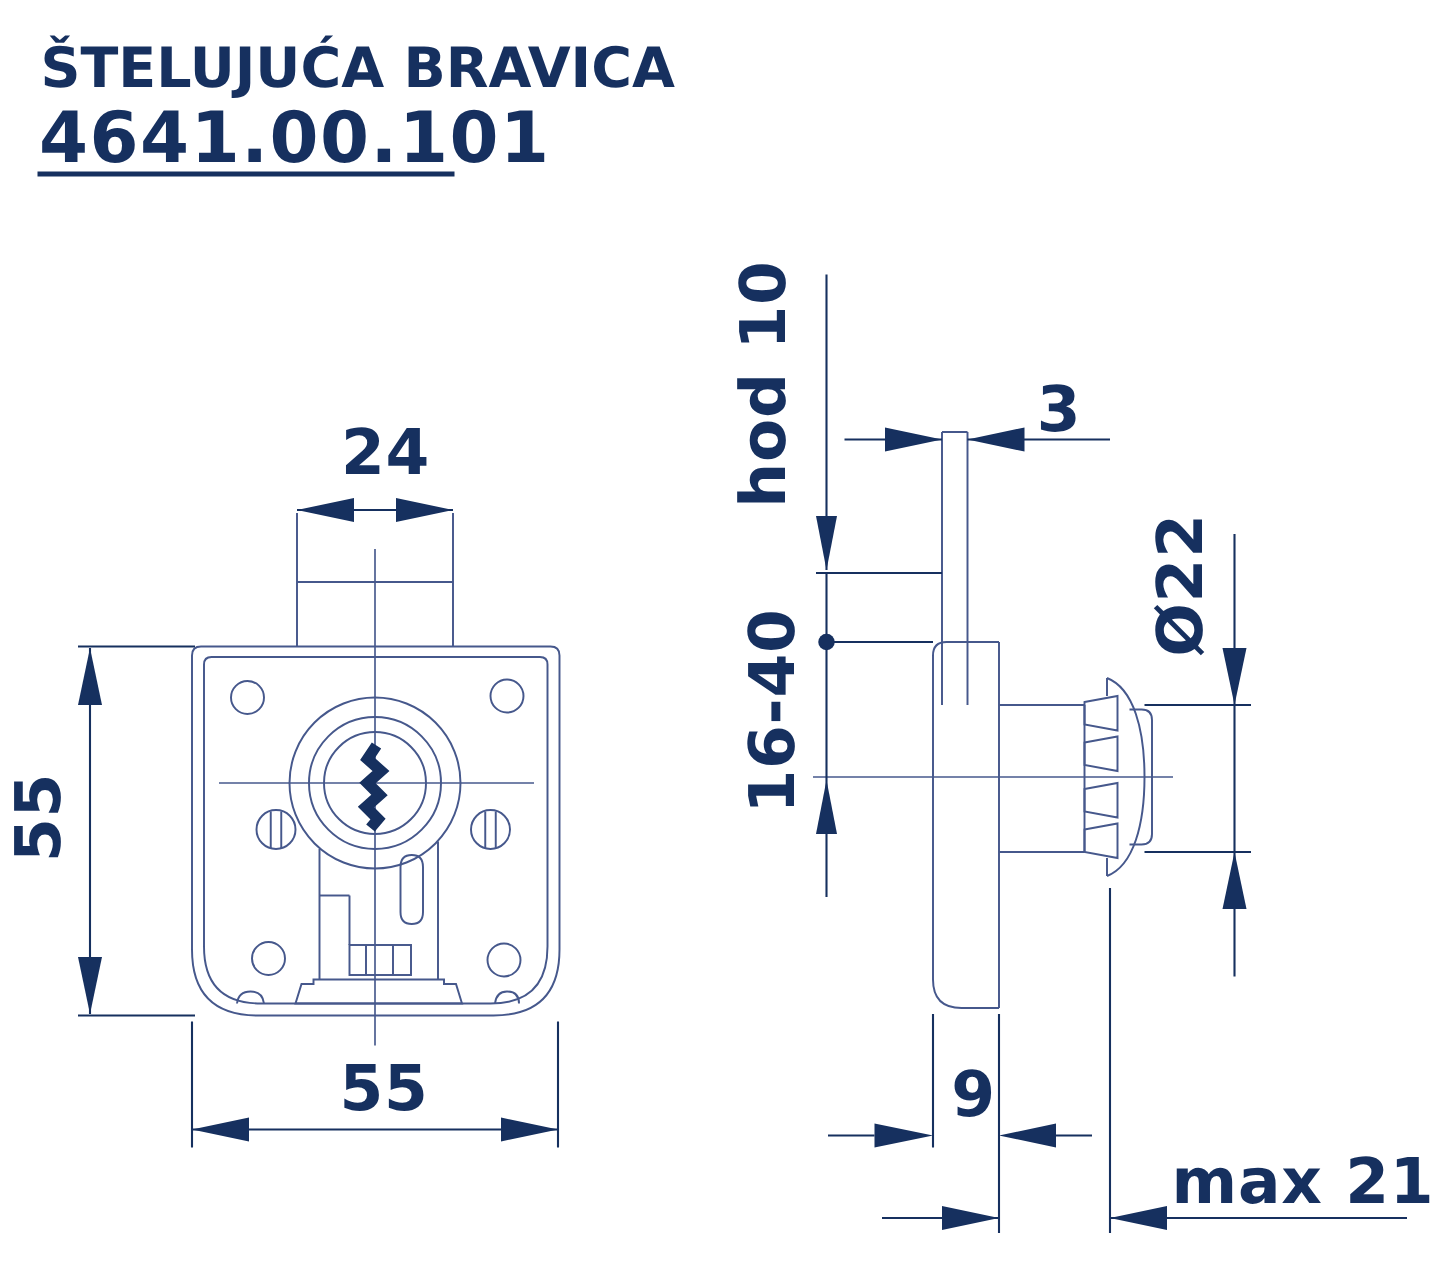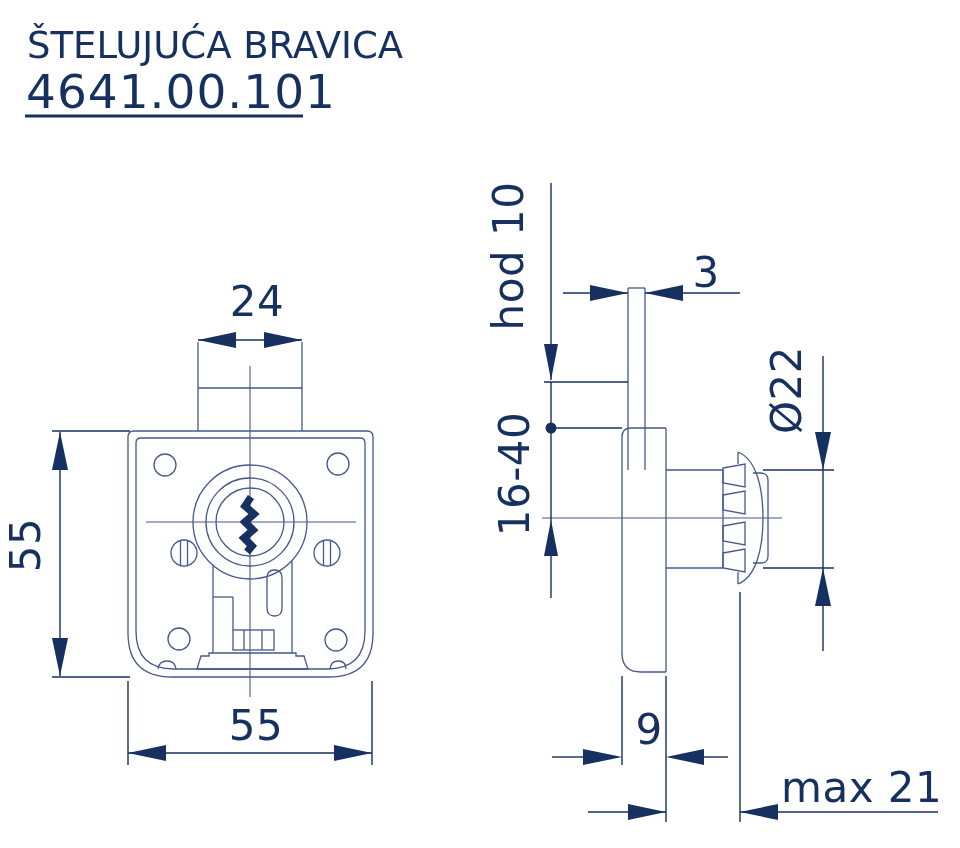--- a/index.html
+++ b/index.html
@@ -2,21 +2,21 @@
 <html style="--line-color: #46588C; --dimension-color: #16305F; --background: #FFFFFF;"><head>
 <meta charset="utf-8">
 <style>
   :root{
     --line-color:#46588C;
     --dimension-color:#16305F;
     --background:#FFFFFF;
   }
   html,body{margin:0;padding:0;background:var(--background);}
   .stage{width:960px;height:848px;position:relative;background:var(--background);overflow:hidden;
-         font-family:"DejaVu Sans", sans-serif;}
+         font-family:"DejaVu Sans", sans-serif;font-weight:bold;}
   svg{display:block;}
   .ol{fill:none;stroke:var(--line-color);stroke-width:1.3px;}
   .thin{fill:none;stroke:var(--line-color);stroke-width:1.1px;}
   .dl{fill:none;stroke:var(--dimension-color);stroke-width:1.4px;}
   .ar{fill:var(--dimension-color);stroke:none;}
   .dt{fill:var(--dimension-color);font-size:42px;letter-spacing:0.5px;}
   .dt-mid{text-anchor:middle;}
   .keyway{fill:none;stroke:var(--dimension-color);stroke-width:7.5px;stroke-linejoin:miter;stroke-linecap:butt;}
   .title-main{fill:var(--dimension-color);font-size:37px;letter-spacing:0px;}
   .title-code{fill:var(--dimension-color);font-size:47px;letter-spacing:1px;}

